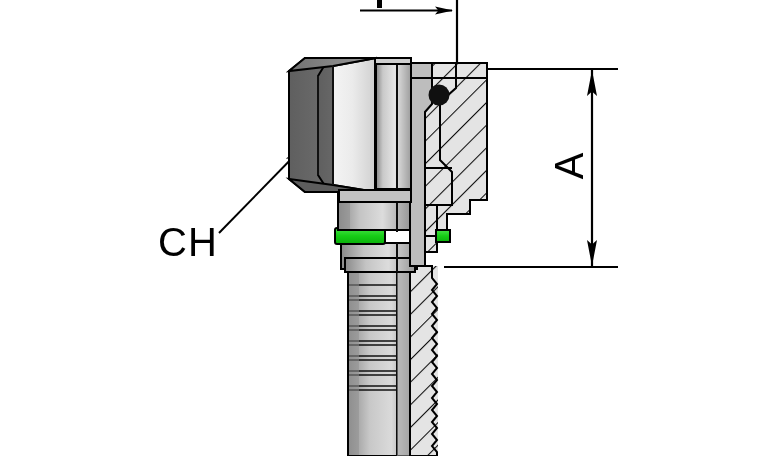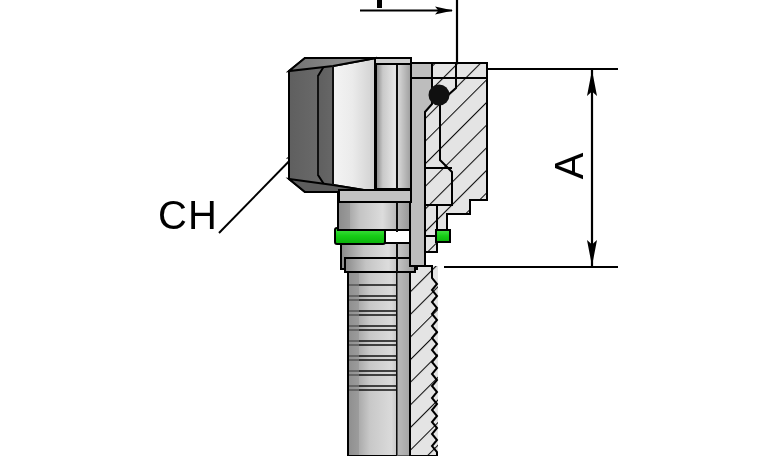--- a/index.html
+++ b/index.html
@@ -1,21 +1,21 @@
 <!DOCTYPE html>
 <html><head>
 <meta charset="utf-8">
 <style>
   html,body{margin:0;padding:0;background:#ffffff;}
   body{width:768px;height:456px;overflow:hidden;
        font-family:"Liberation Sans", sans-serif;}
   #stage{position:relative;width:768px;height:456px;background:#fff;}
   #stage svg{position:absolute;left:0;top:0;}
   .lbl{position:absolute;color:#000;font-family:"Liberation Sans",sans-serif;}
-  #ch-label{left:158px;top:195px;font-size:40px;letter-spacing:1px;line-height:1;}
+  #ch-label{left:158px;top:222px;font-size:40px;letter-spacing:1px;line-height:1;}
   #a-label{left:556px;top:146px;font-size:40px;line-height:1;
            transform:rotate(-90deg);transform-origin:center center;}
 </style>
 </head>
 <body>
 
 <div id="stage">
 
   <svg width="768" height="456" viewBox="0 0 768 456">
     <defs>

